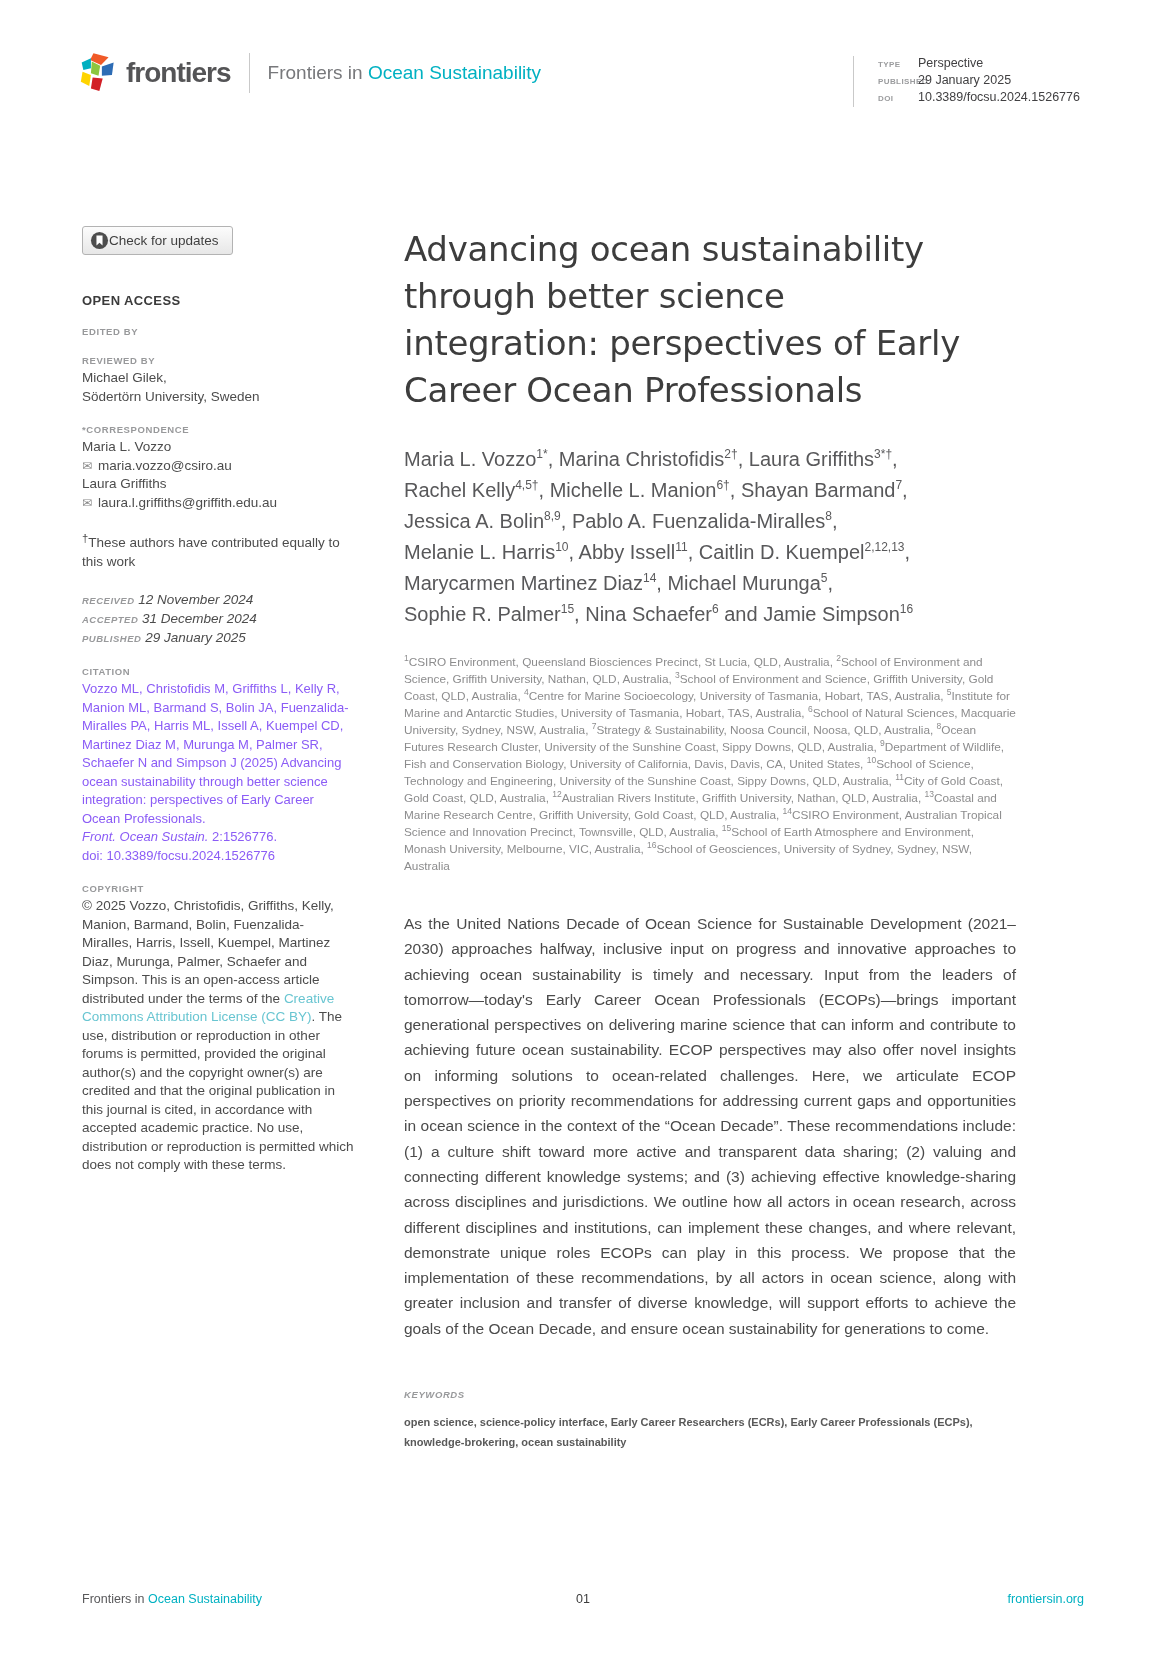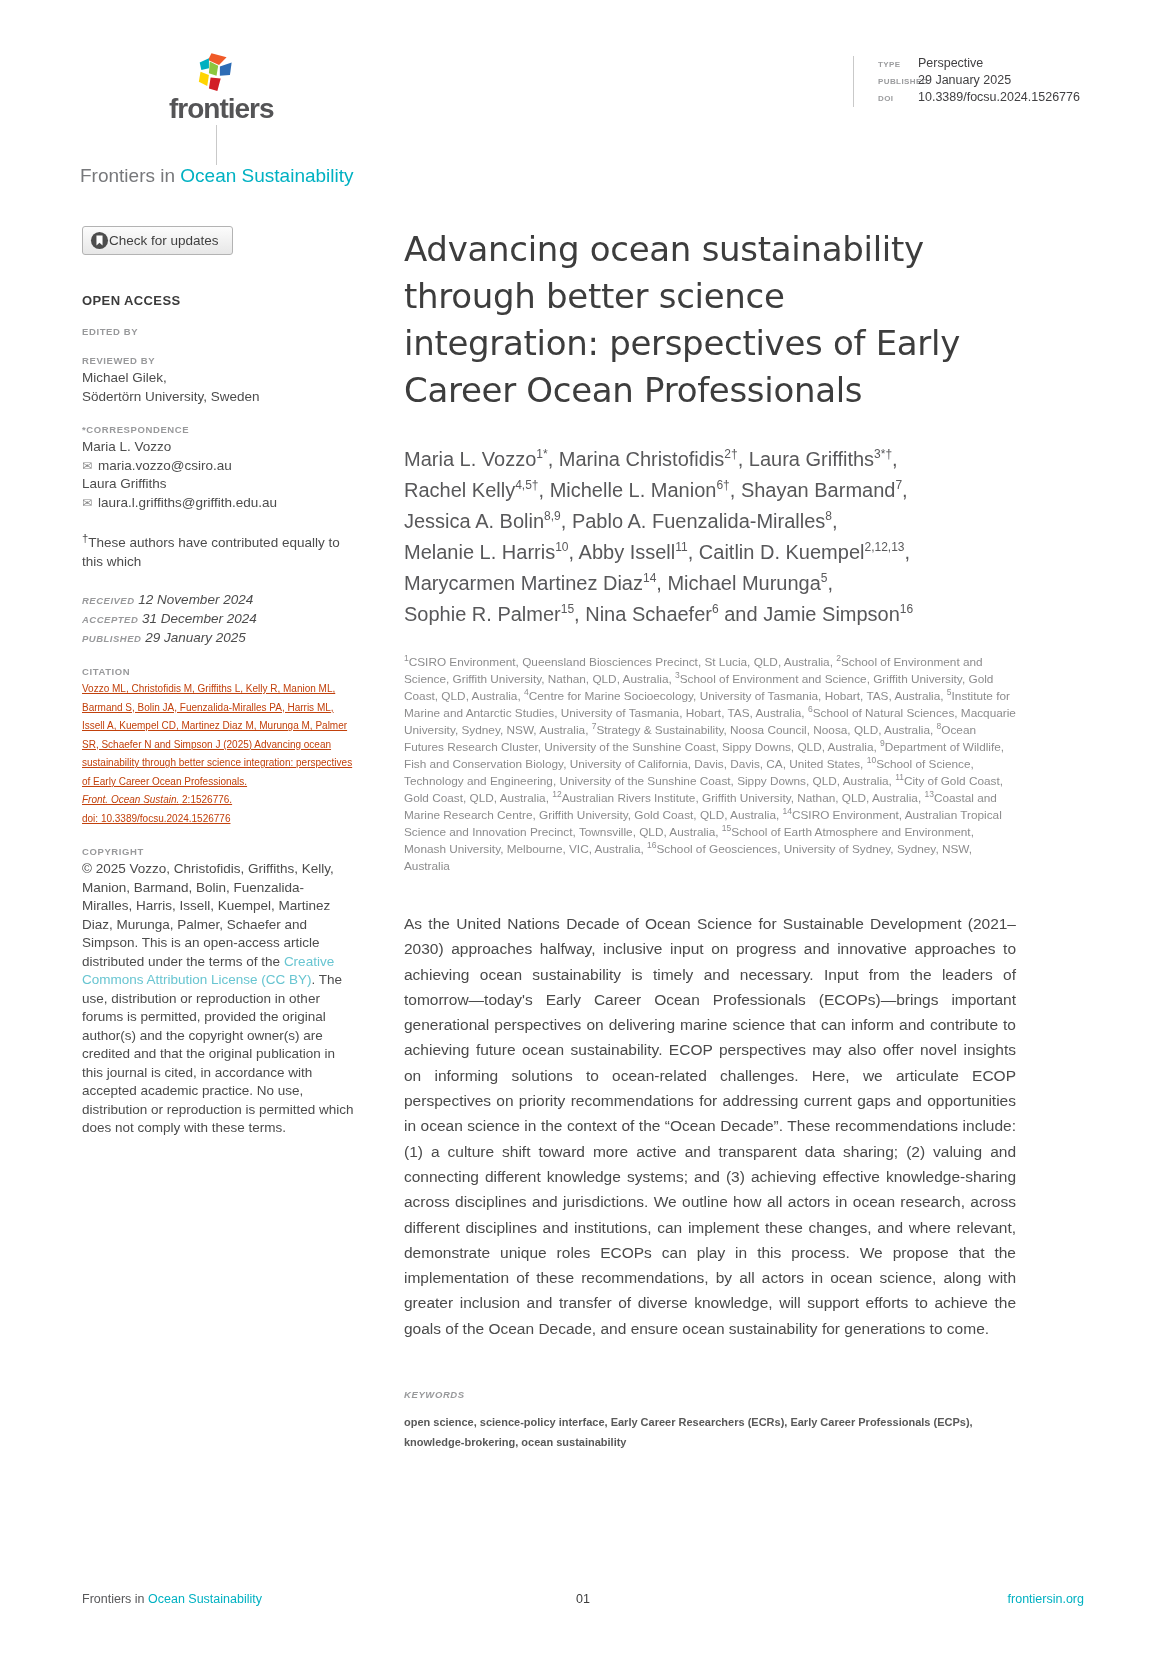--- a/index.html
+++ b/index.html
@@ -3,21 +3,21 @@
 <meta charset="utf-8">
 <style>
   html,body { margin:0; padding:0; background:#ffffff; }
   .page {
     position:relative; width:1167px; height:1665px; background:#ffffff;
     font-family:"Liberation Sans","DejaVu Sans",sans-serif; overflow:hidden;
   }
   sup { line-height:0; }
 
   
-  .brand-row { position:absolute; left:80px; top:52px; display:flex; align-items:center;flex-direction:column; }
+  .brand-row { position:absolute; left:80px; top:52px; display:flex; align-items:center; }
   .logo-mark { width:37px; height:41px; }
   .wordmark { font-size:28px; font-weight:bold; color:#545456; letter-spacing:-1px; margin-left:9px; }
   .brand-divider { width:1px; height:40px; background:#c9c9c9; margin:0 18px; }
   .journal-name { font-size:19px; color:#77787b; }
   .journal-name .teal { color:#00b1c2; }
 
   .meta-block { position:absolute; left:843px; top:56px; border-left:1px solid #c9c9c9; padding-left:24px; width:240px;margin-left:10px; }
   .meta-row { display:flex; margin-bottom:2px; }
   .meta-label { width:40px; flex:0 0 40px; font-size:8px; font-weight:bold; letter-spacing:0.4px; color:#9b9c9e; padding-top:4px; text-transform:uppercase; }
   .meta-value { font-size:12.5px; color:#414042; line-height:15px; }
@@ -32,21 +32,21 @@
   .updates-btn svg { width:19px; height:19px; }
   .open-access { margin-top:38px; font-size:13px; font-weight:bold; color:#3b3b3b; letter-spacing:0.4px; }
   .side-label { margin:18px 0 3px 0; font-size:9.5px; font-weight:bold; color:#98999b; letter-spacing:0.6px; }
   .side-text { font-size:13.5px; color:#4c4c4c; line-height:18.5px; }
   .email-row { display:flex; align-items:baseline; gap:6px; font-size:13.5px; color:#4c4c4c; line-height:18.5px; }
   .env-icon { color:#8a8a8a; font-size:12px; }
   .equal-note { margin-top:22px; font-size:13.5px; color:#4c4c4c; line-height:18.5px; }
   .dates { margin-top:20px;font-style:italic; }
   .date-row { font-size:13.5px; color:#4c4c4c; line-height:18px; }
   .date-row .dlabel { font-size:9.5px; font-weight:bold; color:#98999b; letter-spacing:0.5px; }
-  .citation-text { font-size:10px; color:#c2410c; line-height:18.5px;text-decoration:underline; }
+  .citation-text { font-size:13px; color:#8b5cf6; line-height:18.5px; }
   .citation-text .ital { font-style:italic; }
   .copyright-text { font-size:13.5px; color:#4c4c4c; line-height:18.5px; }
   .cc-link { color:#68c5d1; cursor:pointer; }
 
   
   .main { position:absolute; left:404px; top:226px; width:612px; }
   .title { font-family:"DejaVu Sans","Liberation Sans",sans-serif; font-size:34px; line-height:47px; color:#3d3d3d; letter-spacing:-0.3px; font-weight:400; margin:0 0 30px 0; }
   .authors { font-size:20px; line-height:31px; color:#58585a; margin:0 0 24px 0; }
   .authors sup { font-size:12px; }
   .affiliations { font-size:11.8px; line-height:17px; color:#8c8c8d; margin:0 0 36px 0; }
@@ -117,21 +117,21 @@
     <div class="email-row">
       <span class="env-icon">✉</span>
       <span>maria.vozzo@csiro.au</span>
     </div>
     <div class="side-text">Laura Griffiths</div>
     <div class="email-row">
       <span class="env-icon">✉</span>
       <span>laura.l.griffiths@griffith.edu.au</span>
     </div>
 
-    <div class="equal-note"><sup>†</sup><span>These authors have contributed equally to this which</span></div>
+    <div class="equal-note"><sup>†</sup><span>These authors have contributed equally to this work</span></div>
 
     <div class="dates">
       <div class="date-row"><span class="dlabel">RECEIVED</span> <span>12 November 2024</span></div>
       <div class="date-row"><span class="dlabel">ACCEPTED</span> <span>31 December 2024</span></div>
       <div class="date-row"><span class="dlabel">PUBLISHED</span> <span>29 January 2025</span></div>
     </div>
 
     <div class="side-label">CITATION</div>
     <div class="citation-text">
       <span>Vozzo ML, Christofidis M, Griffiths L, Kelly R, Manion ML, Barmand S, Bolin JA, Fuenzalida-Miralles PA, Harris ML, Issell A, Kuempel CD, Martinez Diaz M, Murunga M, Palmer SR, Schaefer N and Simpson J (2025) Advancing ocean sustainability through better science integration: perspectives of Early Career Ocean Professionals.</span><br>

